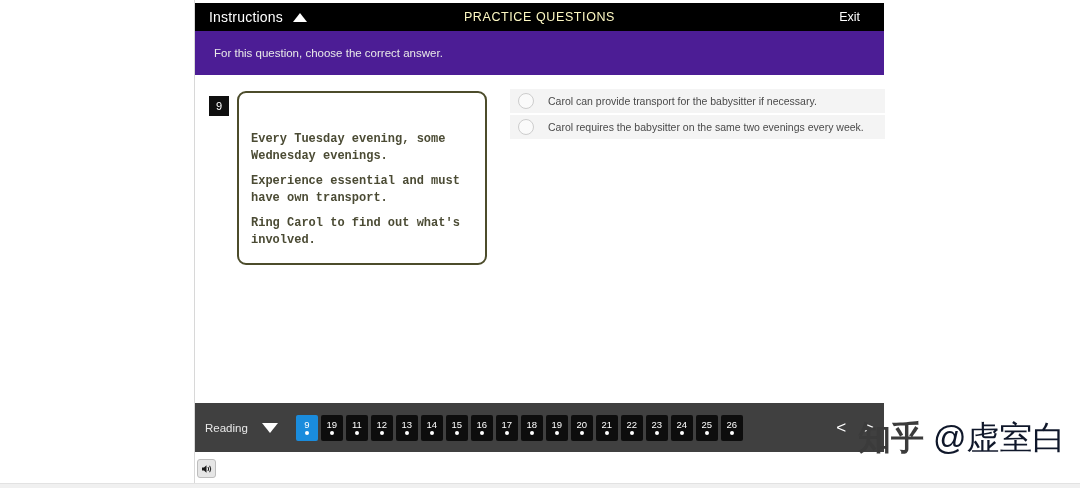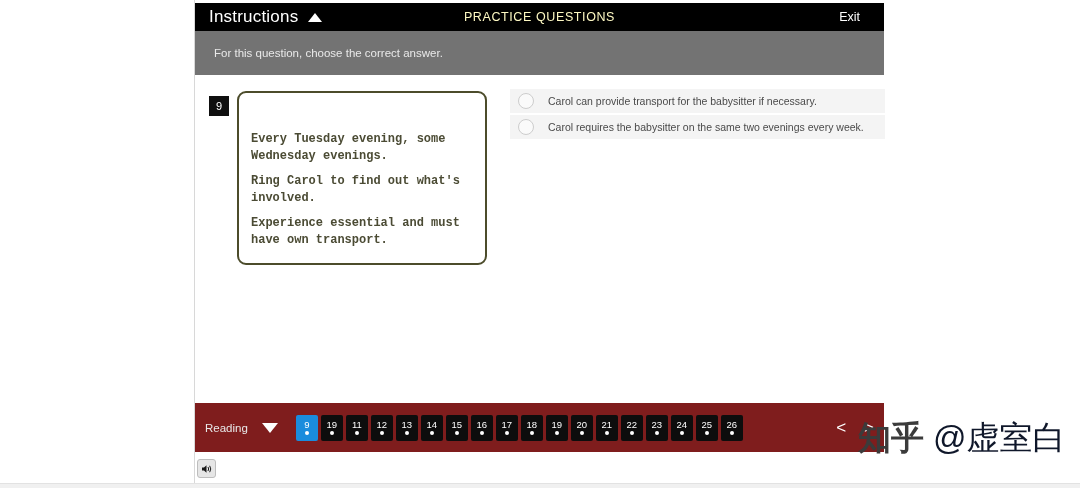--- a/index.html
+++ b/index.html
@@ -53,21 +53,21 @@
   }
   .topbar-left {
     display: flex;
     align-items: center;
     gap: 10px;
     padding-left: 14px;
     flex: 0 0 auto;
   }
   .topbar-instructions {
     color: #ffffff;
-    font-size: 17px;
+    font-size: 14px;
     letter-spacing: .2px;
   }
   .tri-up {
     width: 0; height: 0;
     border-left: 7px solid transparent;
     border-right: 7px solid transparent;
     border-bottom: 9px solid #ffffff;
     display: block;
   }
   .topbar-title {
@@ -85,21 +85,21 @@
     font-size: 12.5px;
   }
 
   
   .instrbar {
     position: absolute;
     left: 195px;
     top: 31px;
     width: 689px;
     height: 44px;
-    background: #737373;
+    background: #4c1d95;
     display: flex;
     align-items: center;
   }
   .instrbar-text {
     color: #e9e9e9;
     font-size: 11.5px;
     padding-left: 19px;
   }
 
   
@@ -186,21 +186,21 @@
     white-space: nowrap;
   }
 
   
   .navbar {
     position: absolute;
     left: 195px;
     top: 403px;
     width: 689px;
     height: 49px;
-    background: #7f1d1d;
+    background: #404040;
     display: flex;
     align-items: center;
   }
   .nav-section {
     display: flex;
     align-items: center;
     gap: 14px;
     padding-left: 10px;
     flex: 0 0 auto;
   }
@@ -317,22 +317,22 @@
     <span class="instrbar-text">For this question, choose the correct answer.</span>
   </div>
 
   <div class="workarea">
 
     <div class="qnum-badge">9</div>
 
     <div class="stim-card">
       <div class="stim-gap"></div>
       <div class="stim-line">Every Tuesday evening, some Wednesday evenings.</div>
+      <div class="stim-line">Experience essential and must have own transport.</div>
       <div class="stim-line">Ring Carol to find out what's involved.</div>
-      <div class="stim-line">Experience essential and must have own transport.</div>
     </div>
 
     <div class="options">
       <div class="option-row">
         <span class="radio"></span>
         <span class="option-text">Carol can provide transport for the babysitter if necessary.</span>
       </div>
       <div class="option-row">
         <span class="radio"></span>
         <span class="option-text">Carol requires the babysitter on the same two evenings every week.</span>

